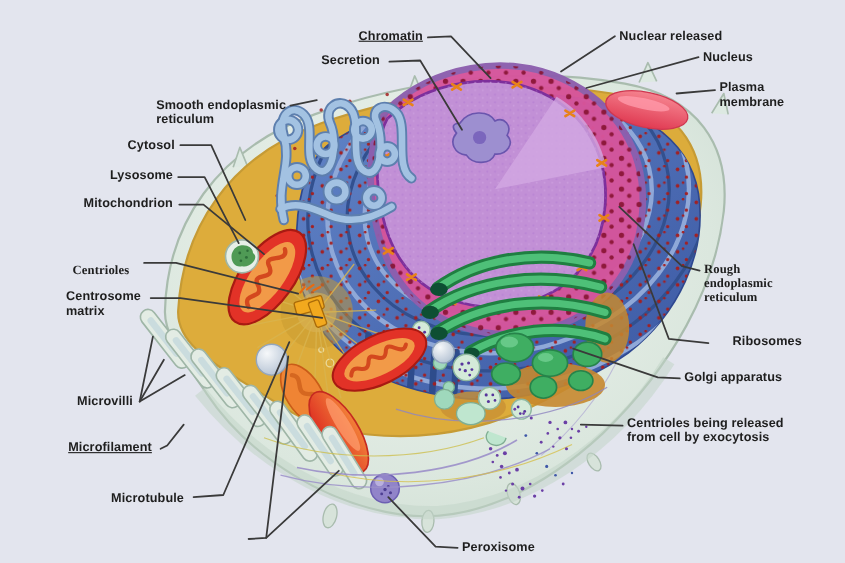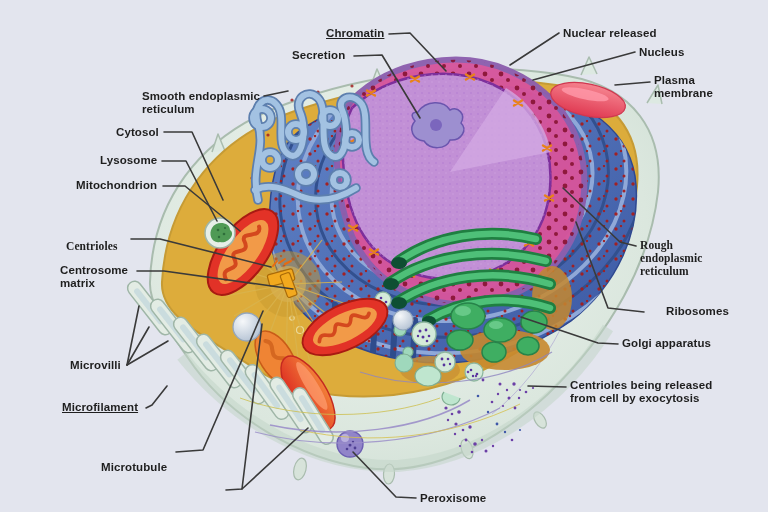--- a/index.html
+++ b/index.html
@@ -406,19 +406,19 @@
   <div class="lbl" style="left:639px;top:46px;text-align:right;">Nucleus</div>
   <div class="lbl wrap" style="left:142px;top:90px;width:130px;">Smooth endoplasmic reticulum</div>
   <div class="lbl wrap" style="left:654px;top:74px;width:74px;">Plasma membrane</div>
   <div class="lbl" style="left:116px;top:126px;">Cytosol</div>
   <div class="lbl" style="left:100px;top:154px;">Lysosome</div>
   <div class="lbl" style="left:76px;top:179px;">Mitochondrion</div>
   <div class="lbl" style="left:66px;top:240px;font-family:Liberation Serif, serif;">Centrioles</div>
   <div class="lbl wrap" style="left:60px;top:264px;width:86px;">Centrosome matrix</div>
   <div class="lbl" style="left:70px;top:359px;">Microvilli</div>
   <div class="lbl" style="left:62px;top:401px;text-decoration:underline;">Microfilament</div>
-  <div class="lbl" style="left:101px;top:447px;margin-top:14px;">Microtubule</div>
+  <div class="lbl" style="left:101px;top:447px;">Microtubule</div>
   <div class="lbl" style="left:420px;top:492px;">Peroxisome</div>
   <div class="lbl wrap" style="left:640px;top:239px;width:92px;font-family:Liberation Serif, serif;">Rough endoplasmic reticulum</div>
   <div class="lbl" style="left:653px;top:305px;margin-left:13px;">Ribosomes</div>
   <div class="lbl" style="left:622px;top:337px;">Golgi apparatus</div>
   <div class="lbl wrap" style="left:570px;top:379px;width:160px;">Centrioles being released from cell by exocytosis</div>
 </div>
 
 </body></html>

